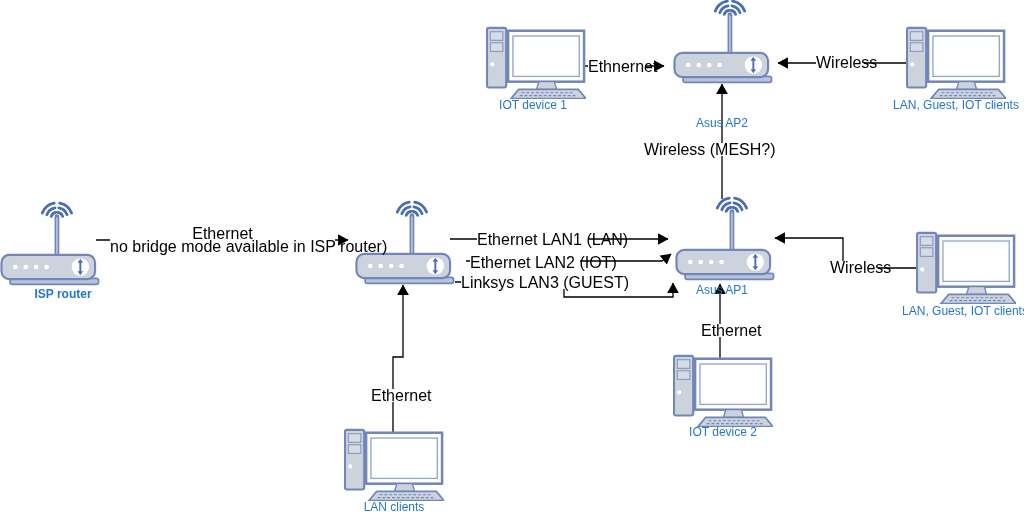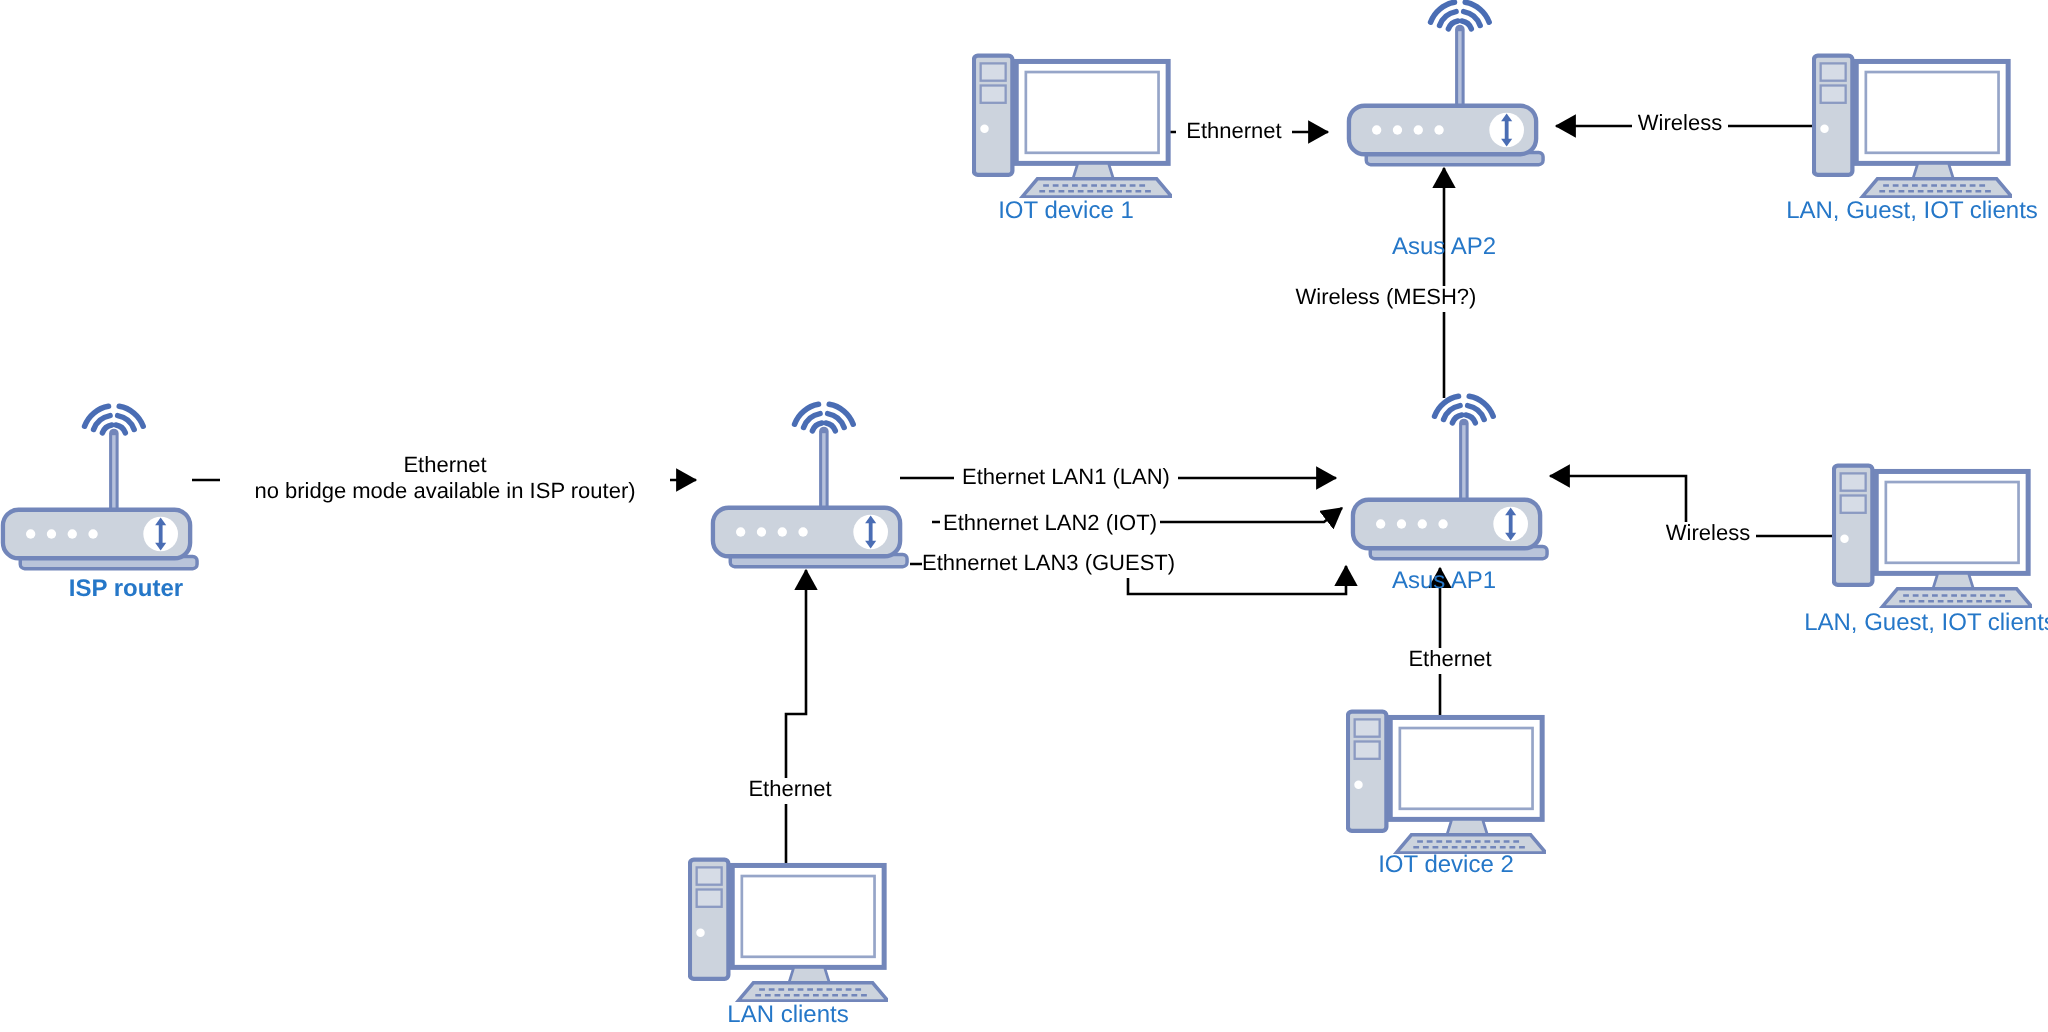--- a/index.html
+++ b/index.html
@@ -24,21 +24,21 @@
   .arrowhead{fill:var(--edge-line);}
 
   .ic-body{fill:var(--icon-fill);stroke:var(--icon-stroke);}
   .ic-base{fill:#b9c4da;stroke:var(--icon-stroke);}
   .ic-white{fill:#ffffff;}
   .ic-accent{fill:var(--icon-accent);}
   .ic-arc{fill:none;stroke:var(--icon-accent);stroke-width:3.2;stroke-linecap:round;}
 
   .edge-label{
     position:absolute;
-    font-size:11px;line-height:13px;
+    font-size:16px;line-height:13px;
     color:var(--edge-line);
     background:var(--background);
     text-align:center;
     white-space:nowrap;
   }
   .node-label{
     position:absolute;
     font-size:12px;line-height:13.5px;
     color:var(--node-label);
     text-align:center;
@@ -111,22 +111,22 @@
     <use href="#workstation" x="916" y="229" width="100" height="75"></use>
     <use href="#workstation" x="673" y="352" width="100" height="75"></use>
     <use href="#workstation" x="344" y="426" width="100" height="75"></use>
   </svg>
 
   <div class="edge-label" style="left:110px;top:227px;width:225px;">
     <div>Ethernet</div>
     <div>no bridge mode available in ISP router)</div>
   </div>
   <div class="edge-label" style="left:477px;top:233px;width:112px;">Ethernet LAN1 (LAN)</div>
-  <div class="edge-label" style="left:470px;top:256px;width:110px;">Ethnernet LAN2 (IOT)</div>
-  <div class="edge-label" style="left:461px;top:276px;width:122px;">Ethnernet LAN3 (GUEST)</div>
+  <div class="edge-label" style="left:470px;top:256px;width:110px;">Ethernet LAN2 (IOT)</div>
+  <div class="edge-label" style="left:461px;top:276px;width:122px;">Linksys LAN3 (GUEST)</div>
   <div class="edge-label" style="left:644px;top:143px;width:98px;">Wireless (MESH?)</div>
   <div class="edge-label" style="left:588px;top:60px;width:58px;">Ethnernet</div>
   <div class="edge-label" style="left:816px;top:56px;width:48px;">Wireless</div>
   <div class="edge-label" style="left:830px;top:261px;width:48px;">Wireless</div>
   <div class="edge-label" style="left:701px;top:324px;width:48px;">Ethernet</div>
   <div class="edge-label" style="left:371px;top:389px;width:48px;">Ethernet</div>
 
   <div class="node-label" style="left:13px;top:288px;width:100px;font-weight:bold;">ISP router</div>
   <div class="node-label" style="left:672px;top:284px;width:100px;">Asus AP1</div>
   <div class="node-label" style="left:672px;top:85px;width:100px;margin-top:32px;">Asus AP2</div>

